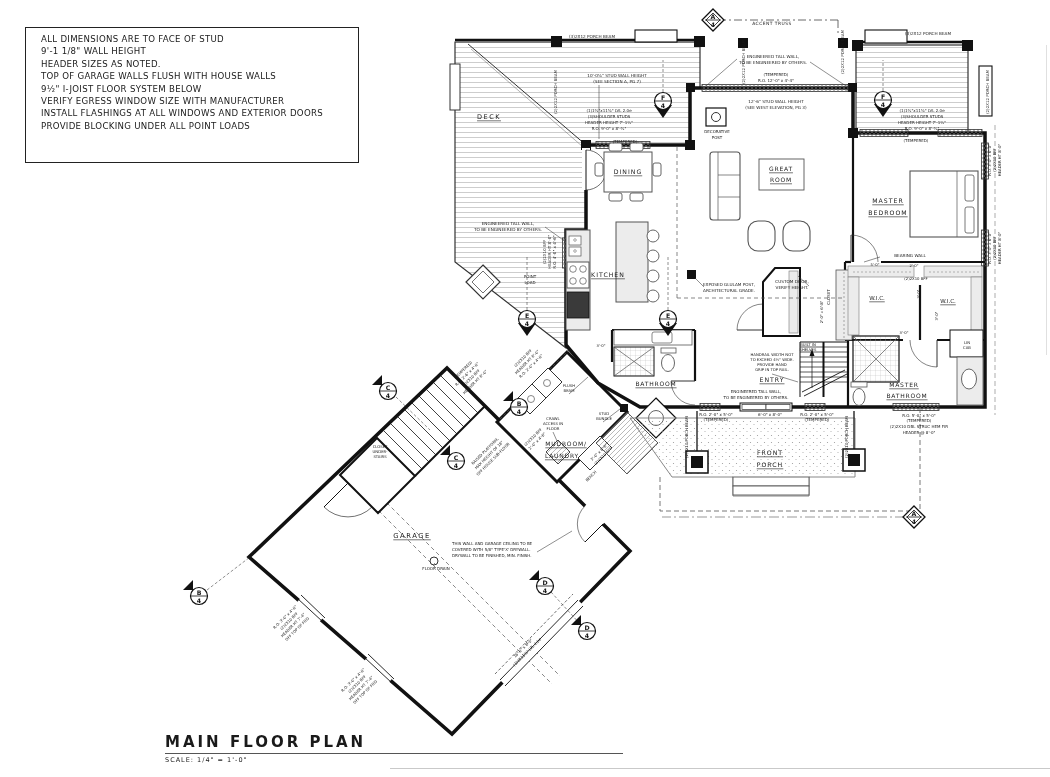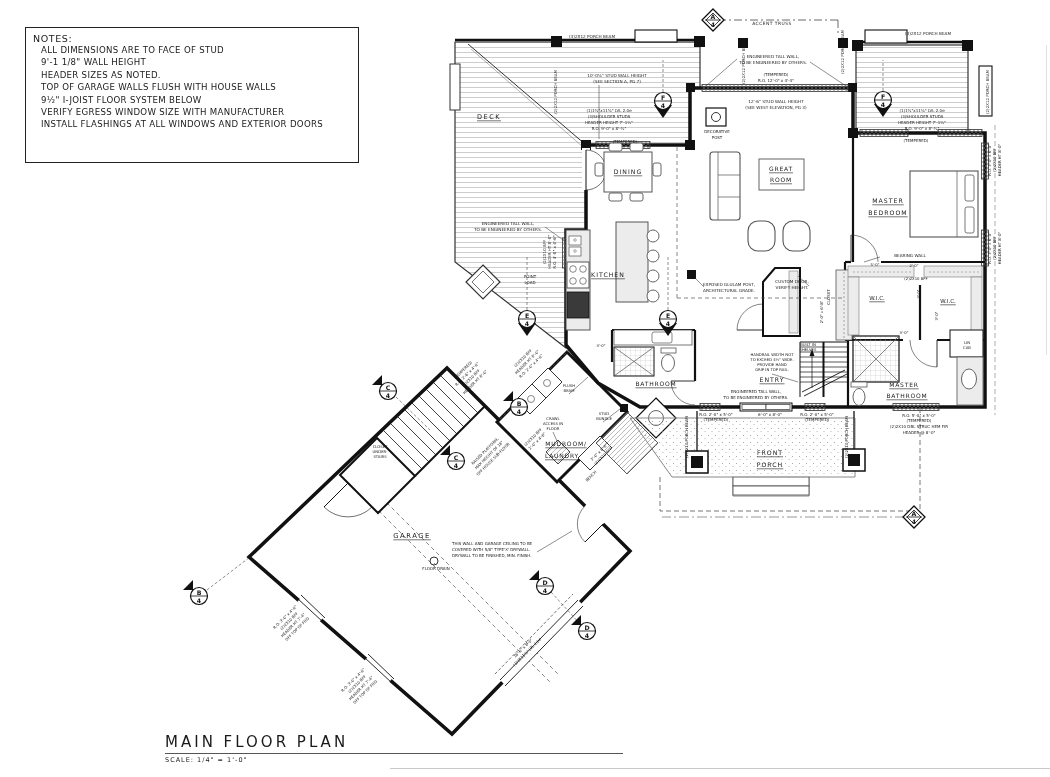--- a/index.html
+++ b/index.html
@@ -6,21 +6,21 @@
   .sheet{position:relative;width:1050px;height:777px;background:#ffffff;overflow:hidden;
          font-family:"DejaVu Sans",sans-serif;color:#1a1a1a;}
   .plan-svg{position:absolute;left:0;top:0;width:1050px;height:777px;}
   .notes-box{position:absolute;left:25px;top:27px;width:318px;height:124px;border:1.2px solid #222;
              background:#fff;padding:5px 7px;}
   .notes-title{font-size:9.5px;letter-spacing:0.6px;}
   .notes-lines{margin-left:8px;}
   .notes-lines div{font-size:8.6px;letter-spacing:0.3px;line-height:12.4px;white-space:nowrap;}
   .title-block{position:absolute;left:165px;top:733px;}
   .main-title{font-size:15px;letter-spacing:3px;border-bottom:1.5px solid #555;
-              width:458px;padding-bottom:2px;}
+              width:458px;padding-bottom:2px;font-weight:bold;}
   .scale-note{font-size:6.5px;letter-spacing:1px;margin-top:2px;}
   .scan-line-b{position:absolute;left:390px;top:768px;width:660px;height:1px;background:#c9c9c9;}
   .scan-line-r{position:absolute;left:1046px;top:45px;width:1px;height:310px;background:#e0e0e0;}
   svg text{fill:#1a1a1a;}
 </style>
 </head>
 <body>
 
 <div class="sheet">
 
@@ -554,29 +554,29 @@
       <g>
         <polygon points="581,625 571,625 581,615" fill="#111"></polygon>
         <circle cx="587" cy="631" r="8.5" fill="#fff" stroke="#111" stroke-width="1.2"></circle>
         <line x1="579" y1="631" x2="595" y2="631" stroke="#111" stroke-width="0.8"></line>
         <text x="587" y="629.5" font-size="6.2" font-weight="bold" text-anchor="middle">D</text>
         <text x="587" y="638" font-size="6.2" font-weight="bold" text-anchor="middle">4</text>
       </g>
     </svg>
 
   <div class="notes-box">
-    <div class="notes-title">NOTES:</div>
     <div class="notes-lines">
         <div>ALL DIMENSIONS ARE TO FACE OF STUD</div>
         <div>9'-1 1/8" WALL HEIGHT</div>
         <div>HEADER SIZES AS NOTED.</div>
         <div>TOP OF GARAGE WALLS FLUSH WITH HOUSE WALLS</div>
         <div>9½" I-JOIST FLOOR SYSTEM BELOW</div>
         <div>VERIFY EGRESS WINDOW SIZE WITH MANUFACTURER</div>
         <div>INSTALL FLASHINGS AT ALL WINDOWS AND EXTERIOR DOORS</div>
+        <div>PROVIDE BLOCKING UNDER ALL POINT LOADS</div>
       </div>
   </div>
 
   <div class="title-block">
     <div class="main-title">MAIN FLOOR PLAN</div>
     <div class="scale-note">SCALE: 1/4" = 1'-0"</div>
   </div>
 
   <div class="scan-line-b"></div>
   <div class="scan-line-r"></div>

